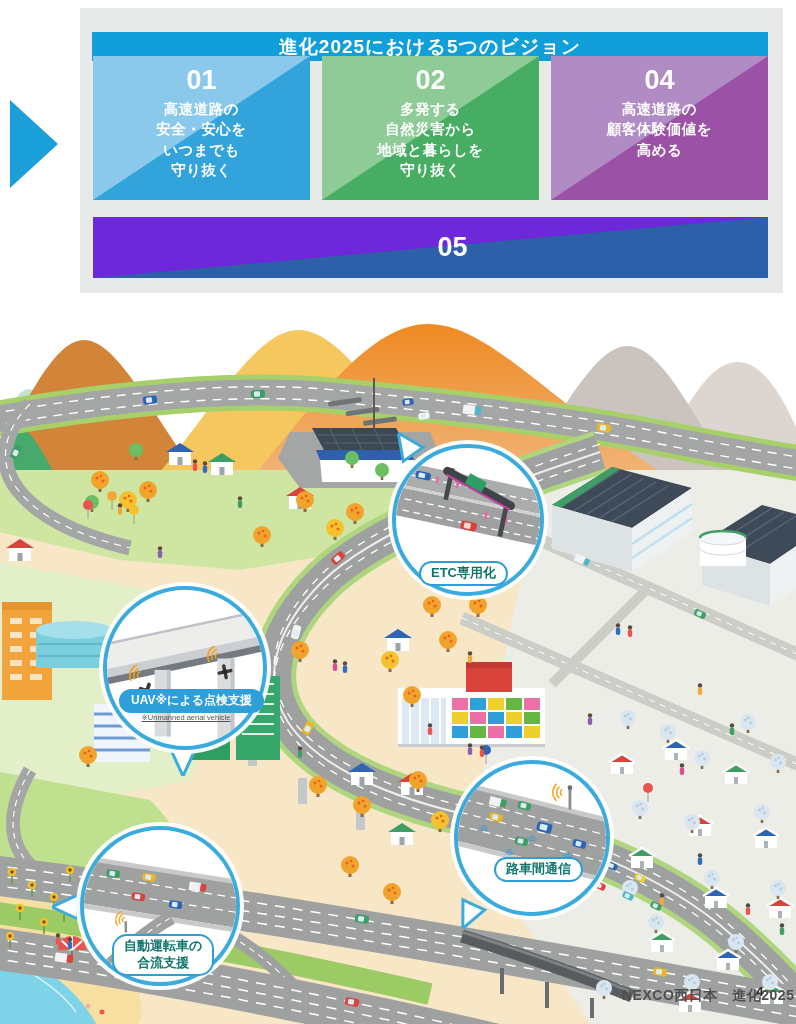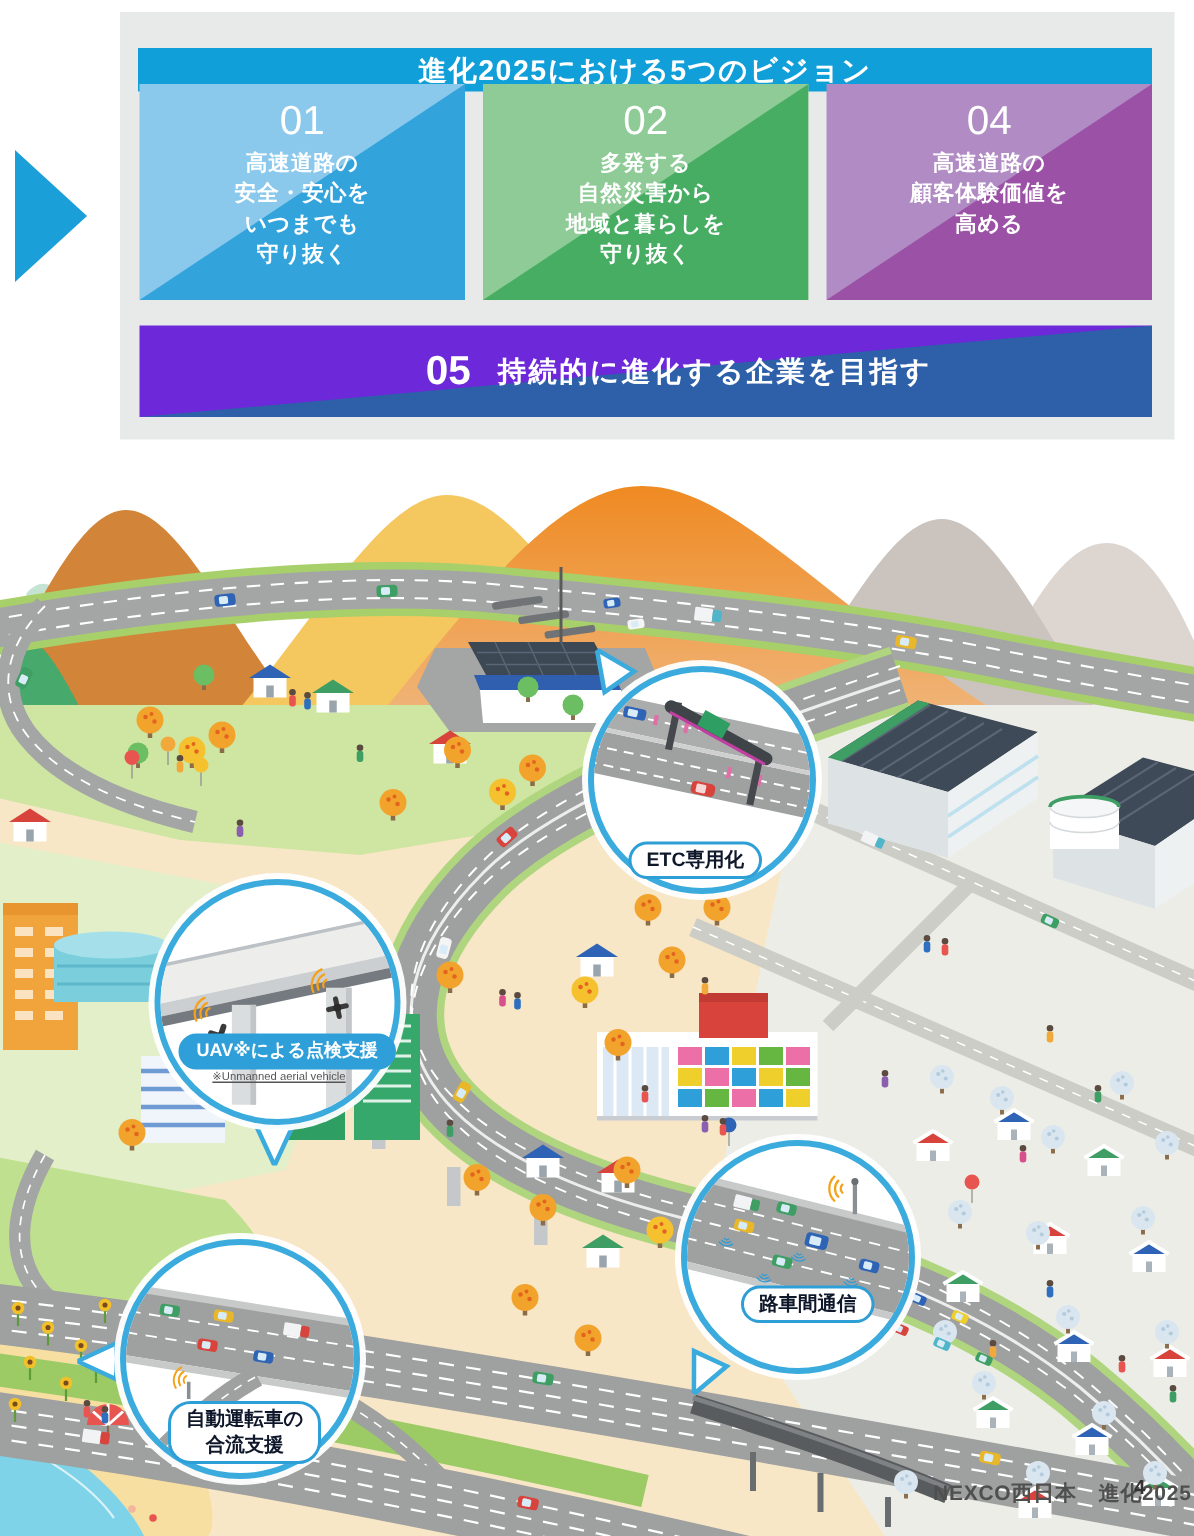--- a/index.html
+++ b/index.html
@@ -6,21 +6,21 @@
   .page{position:relative;width:796px;height:1024px;background:#fff;overflow:hidden;
         font-family:"Liberation Sans","DejaVu Sans",sans-serif;}
   
   .panel{position:absolute;left:80px;top:8px;width:703px;height:285px;background:#E8EAEA;}
   .title-bar{position:absolute;left:12px;top:4px;right:15px;height:29px;background:#119FD9;
              color:#fff;display:flex;align-items:center;justify-content:center;
              font-size:19px;font-weight:bold;letter-spacing:1px;margin-top:20px;}
   .cards{position:absolute;left:13px;top:48px;right:15px;height:144px;display:flex;gap:12px;}
   .card{flex:1;position:relative;color:#fff;text-align:center;overflow:hidden;}
   .card .dark,.bar5 .dark{position:absolute;inset:0;clip-path:polygon(0 100%,100% 0,100% 100%);}
-  .card .num{position:relative;font-size:27px;font-weight:normal;margin-top:9px;z-index:1;}
+  .card .num{position:relative;font-size:27px;font-weight:bold;margin-top:9px;z-index:1;}
   .card .txt{position:relative;font-size:14.5px;font-weight:bold;line-height:1.4;
              white-space:pre-line;margin-top:3px;z-index:1;letter-spacing:0.5px;}
   .v1{background:#8BC9EC}.v1 .dark{background:#33A3DC}
   .v2{background:#8FCB96}.v2 .dark{background:#46AD63}
   .v3{background:#F2A0AC}.v3 .dark{background:#EC7279}
   .v4{background:#B18BC4}.v4 .dark{background:#9B51A5}
   .bar5{position:absolute;left:13px;top:209px;right:15px;height:61px;background:#6d28d9;overflow:hidden;padding-left:44px;}
   .bar5 .dark{background:#2E5FA9;}
   .bar5 .content{position:relative;height:100%;display:flex;align-items:center;justify-content:center;
                  gap:18px;color:#fff;font-weight:bold;z-index:1;}
@@ -29,21 +29,21 @@
          border-top:44px solid transparent;border-bottom:44px solid transparent;
          border-left:48px solid #1A9FD9;}
   
   .scene-wrap{position:absolute;left:0;top:300px;width:796px;height:724px;}
   .scene{display:block;width:796px;height:724px;}
   .callout{position:absolute;border:4px solid #3BABDE;border-radius:50%;background:#fff;
            overflow:hidden;box-shadow:0 0 0 4px rgba(255,255,255,0.95);z-index:4;}
   .callout svg{display:block;width:100%;height:100%;}
   .tail{position:absolute;z-index:3;}
   .co-label{position:absolute;background:#fff;border:2.5px solid #2E9FD6;border-radius:15px;
-            color:#0f172a;font-weight:bold;font-size:13px;padding:2px 10px;line-height:1.3;
+            color:#0f766e;font-weight:bold;font-size:13px;padding:2px 10px;line-height:1.3;
             white-space:pre-line;text-align:center;z-index:5;}
   .co-label.filled{background:#2E9FD9;border-color:#2E9FD9;color:#fff;font-size:12px;}
   .co-note{position:absolute;font-size:7.5px;color:#555;z-index:5;width:140px;text-align:center;}
   .footer-brand{position:absolute;left:622px;top:987px;font-size:14px;font-weight:bold;
                 color:#4F4F4F;letter-spacing:0.5px;z-index:6;}
   .footer-page{position:absolute;left:756px;top:984px;font-size:13.5px;font-weight:bold;
                color:#333;z-index:6;}
 </style>
 </head>
 <body>
@@ -75,21 +75,20 @@
         <div class="num">04</div>
         <div class="txt">高速道路の
 顧客体験価値を
 高める</div>
       </div>
     </div>
     <div class="bar5">
       <div class="dark"></div>
       <div class="content">
         <span class="num">05</span>
-        <span class="txt">持続的に進化する企業を目指す</span>
       </div>
     </div>
   </div>
 
   <div class="scene-wrap">
   <svg class="scene" viewBox="0 0 796 724" xmlns="http://www.w3.org/2000/svg">
     <defs>
       <linearGradient id="gOr" x1="0" y1="0" x2="0" y2="1">
         <stop offset="0" stop-color="#EF8A22"></stop>
             <stop offset="1" stop-color="#F0BE8C"></stop>

